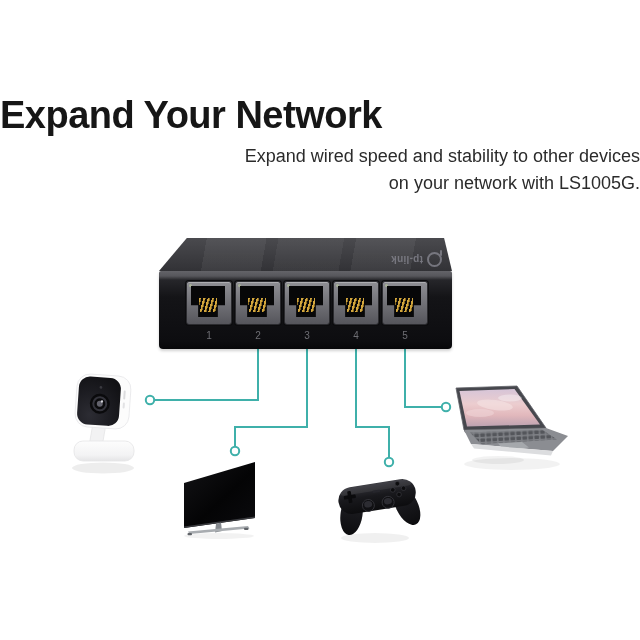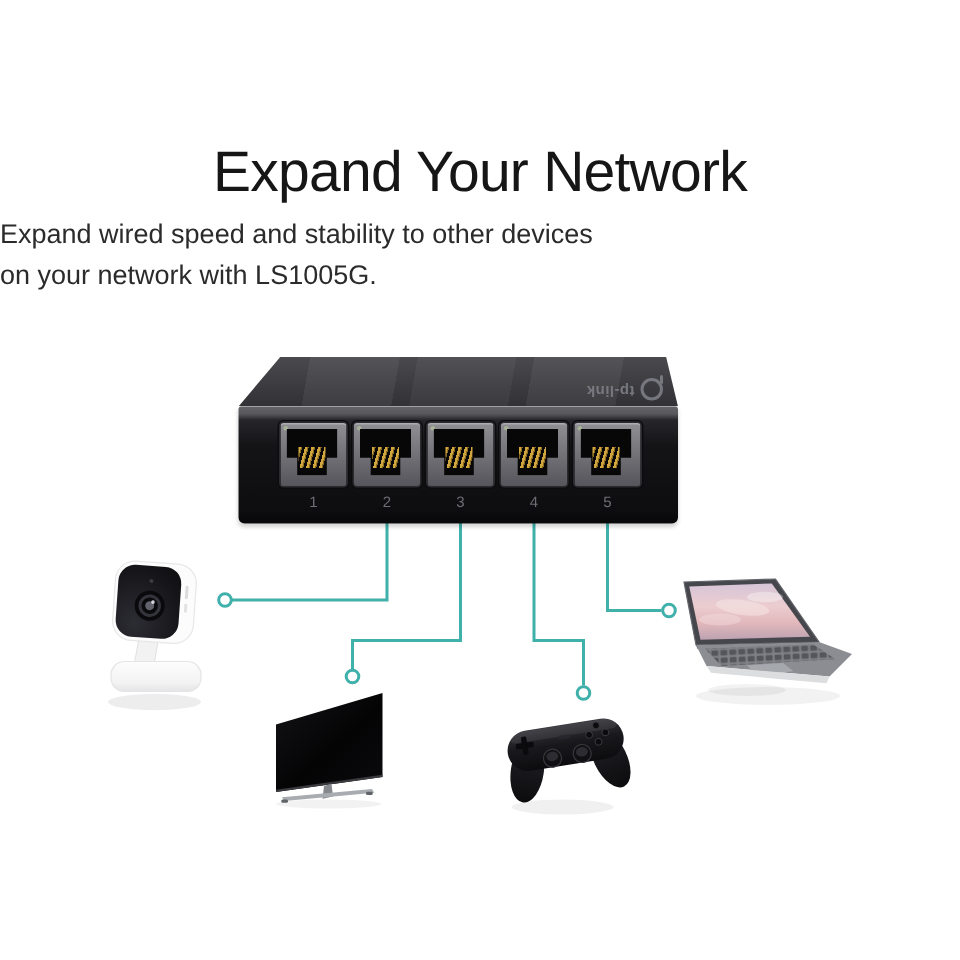--- a/index.html
+++ b/index.html
@@ -3,25 +3,25 @@
 <meta charset="utf-8">
 <style>
   html,body{margin:0;padding:0;background:#fff;}
   .canvas{
     position:relative;width:640px;height:640px;background:#ffffff;overflow:hidden;
     font-family:"Liberation Sans", sans-serif;
   }
   
   .title{
     position:absolute;top:94px;left:0;width:640px;margin:0;
-    text-align:center;font-size:38px;font-weight:400;color:#161616;letter-spacing:-0.5px;
+    text-align:left;font-size:38px;font-weight:700;color:#161616;letter-spacing:-0.5px;
   }
   .subtitle{
     position:absolute;top:143px;left:0;width:640px;margin:0;
-    text-align:left;font-size:18px;font-weight:400;color:#2b2b2b;line-height:27px;
+    text-align:right;font-size:18px;font-weight:400;color:#2b2b2b;line-height:27px;
     white-space:pre-line;
   }
   
   .switch-top{
     position:absolute;left:159px;top:238px;width:293px;height:33px;
     background:
       linear-gradient(100deg, rgba(255,255,255,0) 0 16%, rgba(255,255,255,.055) 16% 36%, rgba(255,255,255,0) 36% 40%, rgba(255,255,255,.045) 40% 62%, rgba(255,255,255,0) 62% 66%, rgba(255,255,255,.055) 66% 86%, rgba(255,255,255,0) 86%),
       linear-gradient(180deg,#4a4a4e,#323236);
     clip-path:polygon(9.5% 0, 97.3% 0, 100% 100%, 0 100%);
     z-index:2;

